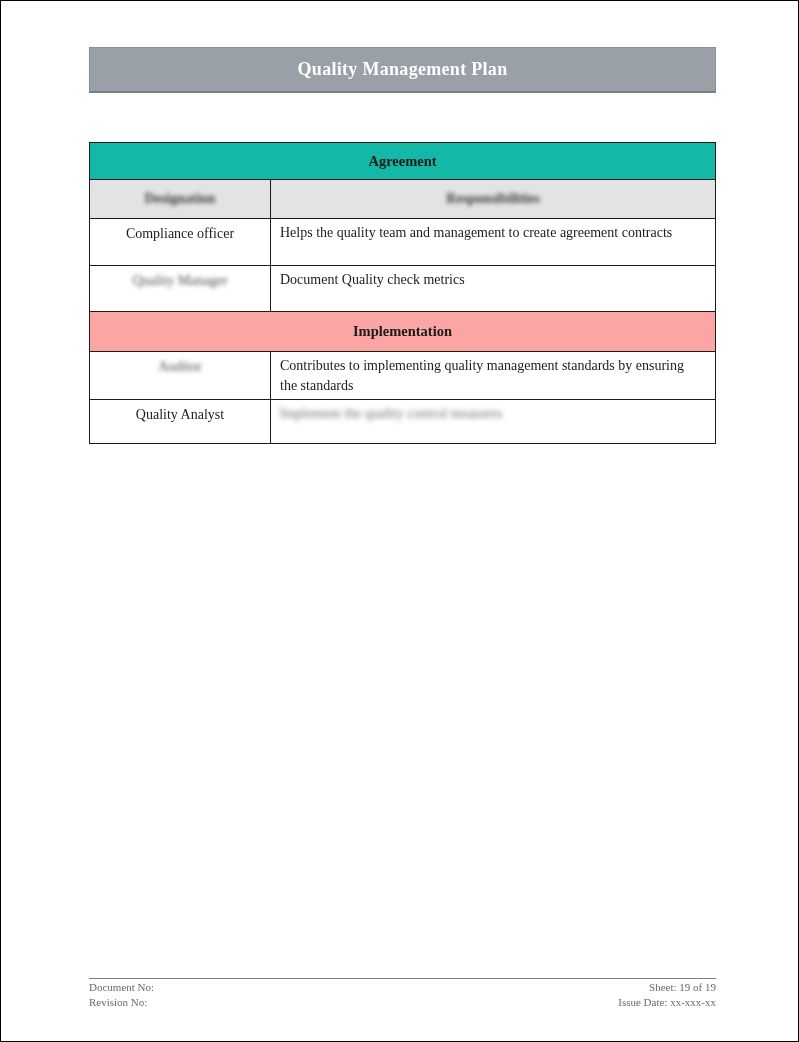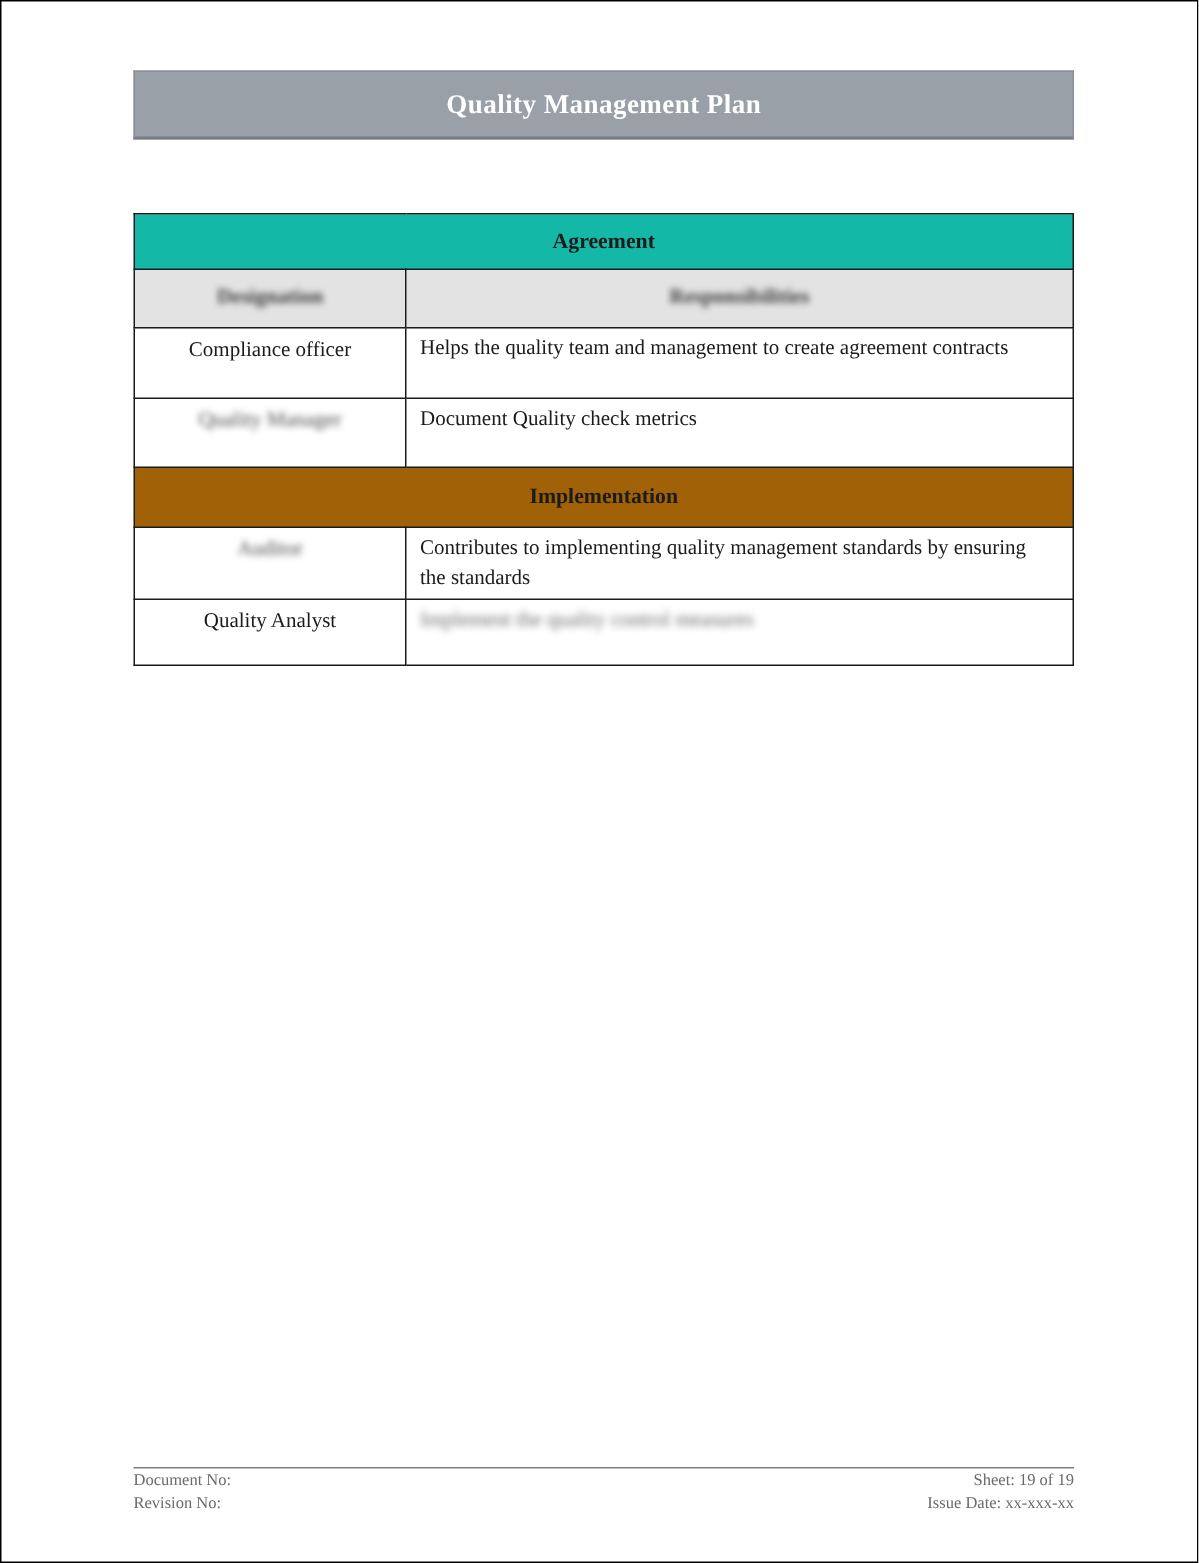--- a/index.html
+++ b/index.html
@@ -58,21 +58,21 @@
     padding: 5px 8px;
   }
   tr.sec-hdr td {
     background: #14b8a6;
     text-align: center;
     vertical-align: middle;
     font-weight: bold;
     font-size: 14.5px;
     padding: 2px;
   }
-  tr.sec-hdr.impl td { background: #a16207; }
+  tr.sec-hdr.impl td { background: #fca5a5; }
   tr.col-hdr td {
     background: #E3E3E3;
     text-align: center;
     vertical-align: middle;
     font-weight: bold;
   }
   td.desig { text-align: center; }
   td.resp  { padding: 4px 30px 4px 9px; }
   tr.h37 { height: 37px; }
   tr.h39 { height: 39px; }

